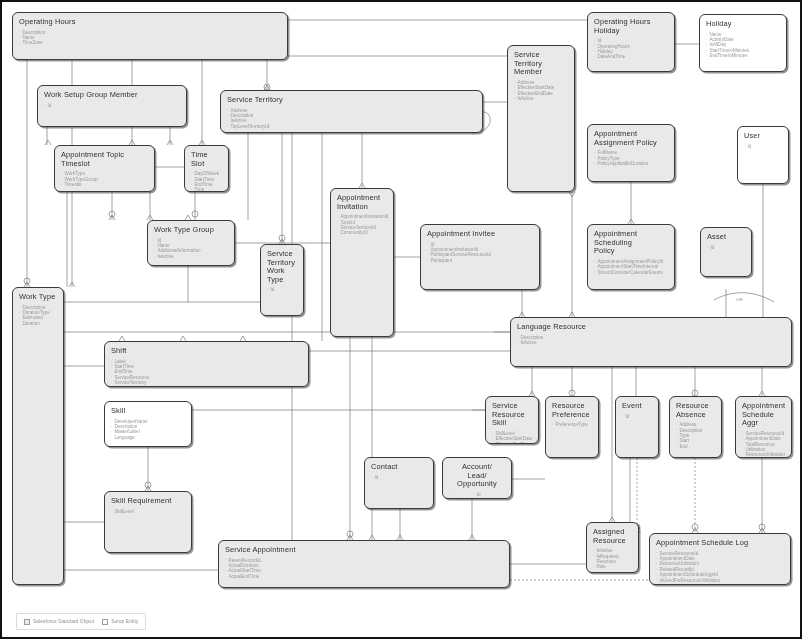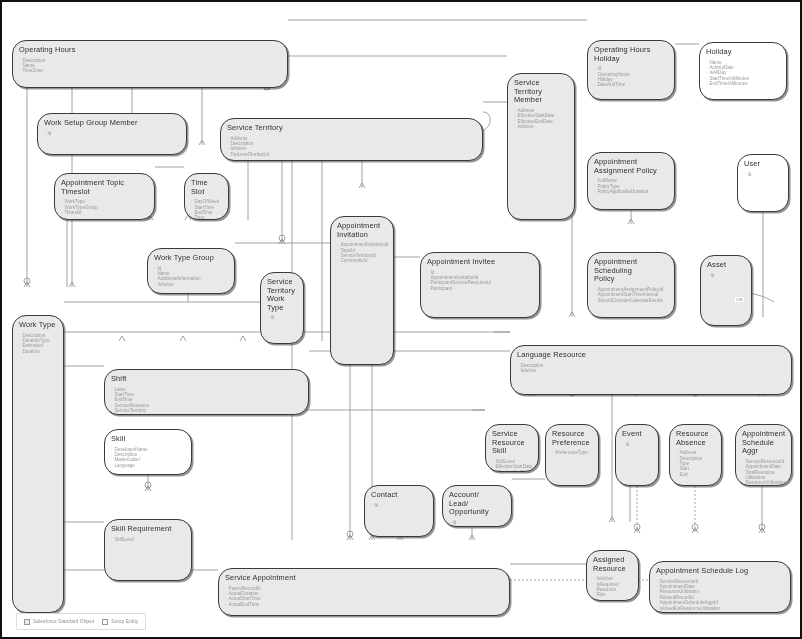--- a/index.html
+++ b/index.html
@@ -11,26 +11,25 @@
     background:#ffffff;
     border:2px solid #111111;
     box-sizing:border-box;
     overflow:hidden;
   }
   #svg-layer{position:absolute;left:0;top:0;width:802px;height:639px;}
   .entity{
     position:absolute;
     box-sizing:border-box;
     border:1px solid #3a3a3a;
-    border-radius:14px;
+    border-radius:6px;
     background:#e9e9e9;
     box-shadow:1.5px 1.5px 0 rgba(60,60,60,0.55);
     padding:5px 6px 4px 6px;
     overflow:hidden;
-    margin-top:28px;
   }
   .entity.setup{background:#ffffff;}
   .etitle{
     font-size:7.4px;
     line-height:8.6px;
     color:#2f2f2f;
     font-weight:400;
     letter-spacing:.15px;
     margin:0 0 3px 0;
     white-space:pre-line;
@@ -335,21 +334,21 @@
       <div class="entity" style="left: 585px; top: 222px; width: 88px; height: 66px;">
         <div class="etitle">Appointment
 Scheduling
 Policy</div>
         <ul class="attrs">
           <li>AppointmentAssignmentPolicyId</li>
           <li>AppointmentStartTimeInterval</li>
           <li>ShouldConsiderCalendarEvents</li>
         </ul>
       </div>
-      <div class="entity" style="left: 698px; top: 225px; width: 52px; height: 71px;">
+      <div class="entity" style="left: 698px; top: 225px; width: 52px; height: 50px;">
         <div class="etitle">Asset</div>
         <ul class="attrs">
           <li>Id</li>
         </ul>
       </div>
       <div class="entity" style="left: 258px; top: 242px; width: 44px; height: 72px;">
         <div class="etitle">Service
 Territory
 Work Type</div>
         <ul class="attrs">
@@ -435,21 +434,21 @@
           <li>ResourceUtilization
    Count</li>
         </ul>
       </div>
       <div class="entity" style="left: 362px; top: 455px; width: 70px; height: 52px;">
         <div class="etitle">Contact</div>
         <ul class="attrs">
           <li>Id</li>
         </ul>
       </div>
-      <div class="entity" style="left: 440px; top: 455px; width: 70px; height: 42px;">
+      <div class="entity" style="left: 440px; top: 455px; width: 70px; height: 42px; text-align: center;">
         <div class="etitle">Account/
 Lead/
 Opportunity</div>
         <ul class="attrs">
           <li>Id</li>
         </ul>
       </div>
       <div class="entity" style="left: 102px; top: 489px; width: 88px; height: 62px;">
         <div class="etitle">Skill Requirement</div>
         <ul class="attrs">

